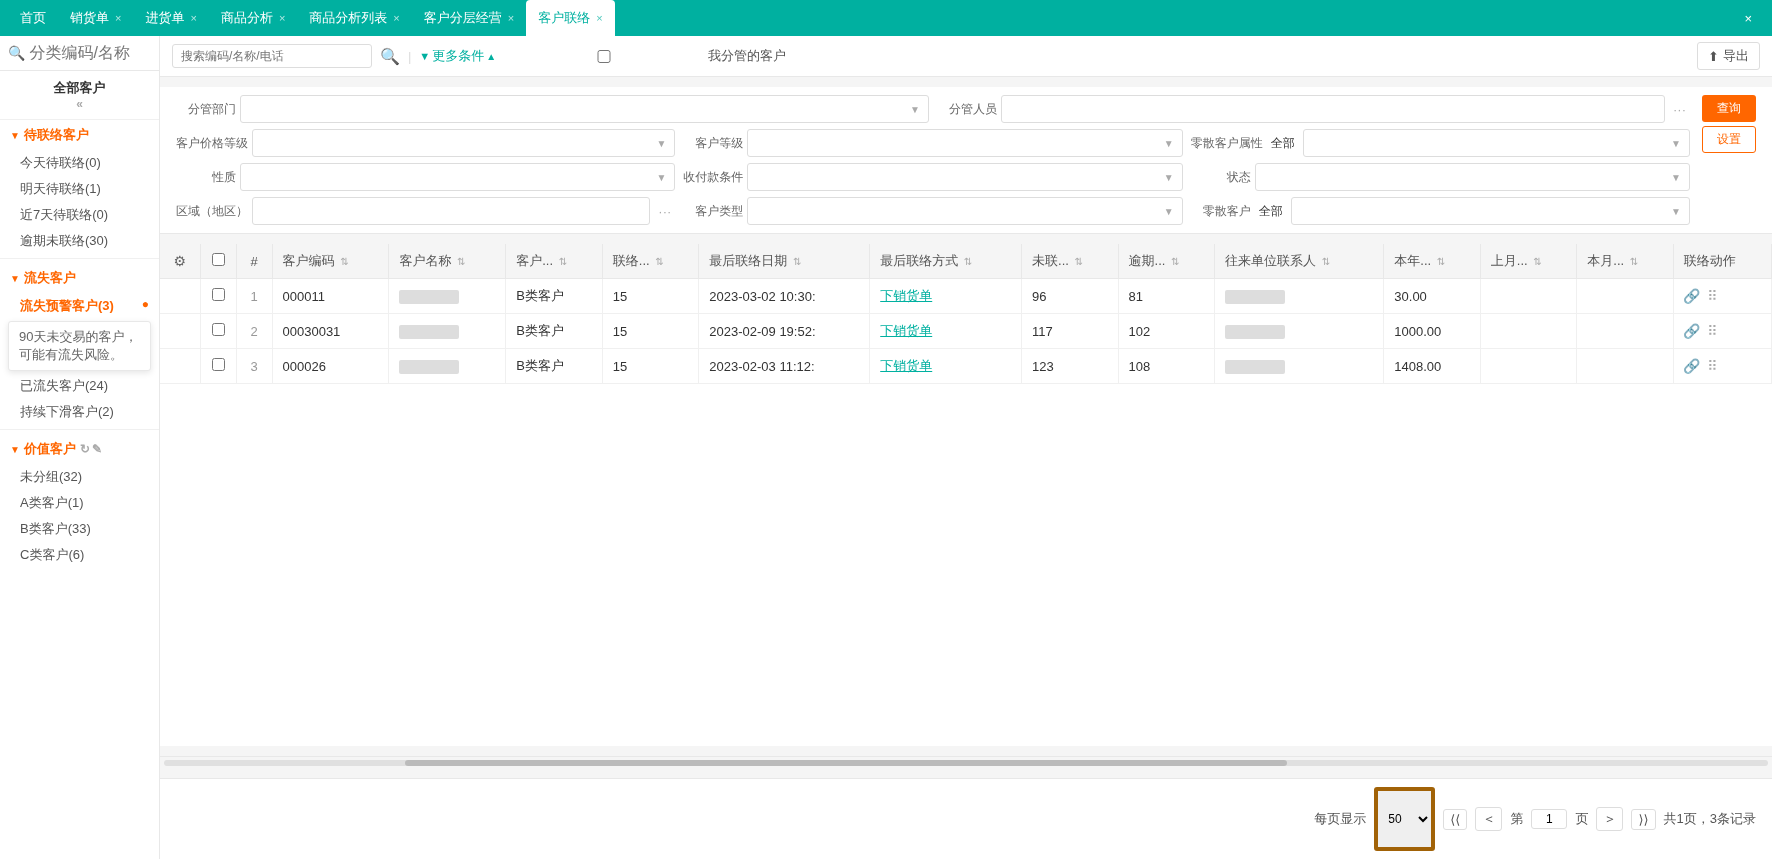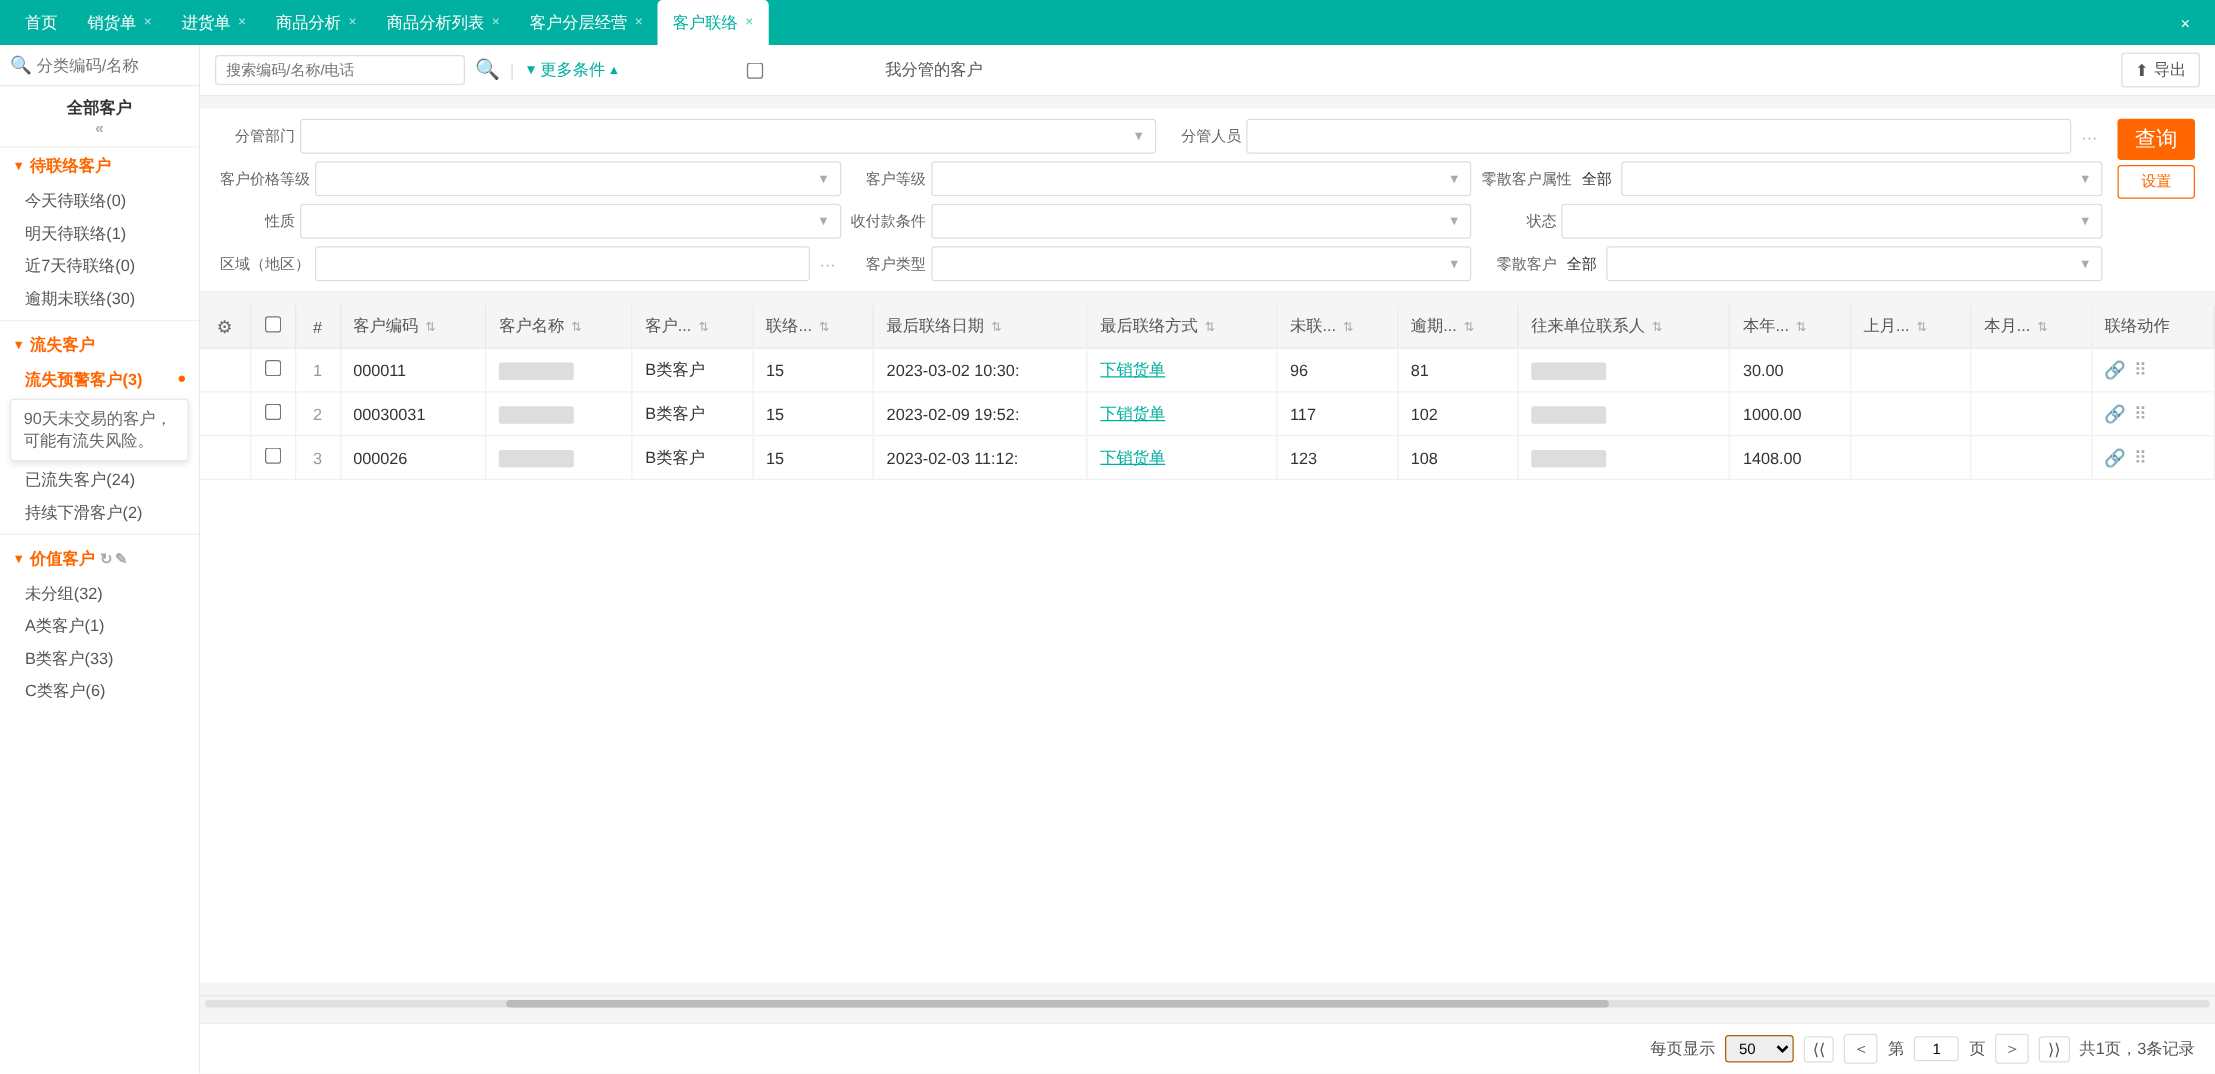--- a/index.html
+++ b/index.html
@@ -71,21 +71,21 @@
     .sidebar-search {
       display: flex;
       align-items: center;
       padding: 8px;
       border-bottom: 1px solid #e8e8e8;
     }
     .sidebar-search input {
       border: none;
       outline: none;
       flex: 1;
-      font-size: 13px;
+      font-size: 16px;
       color: #333;
     }
     .sidebar-search .search-icon {
       color: #aaa;
       font-size: 14px;
       margin-right: 4px;
     }
     .sidebar-header {
       display: flex;
       align-items: center;
@@ -266,21 +266,21 @@
       display: flex;
       flex-direction: column;
       gap: 4px;
     }
     .query-btn {
       background: #ff6600;
       color: #fff;
       border: none;
       border-radius: 3px;
       padding: 5px 14px;
-      font-size: 17px;
+      font-size: 12px;
       cursor: pointer;
     }
     .setting-btn {
       background: #fff;
       color: #ff6600;
       border: 1px solid #ff6600;
       border-radius: 3px;
       padding: 4px 14px;
       font-size: 12px;
       cursor: pointer;
@@ -360,23 +360,23 @@
       align-items: center;
       justify-content: flex-end;
       padding: 8px 16px;
       border-top: 1px solid #e8e8e8;
       background: #fff;
       gap: 8px;
       font-size: 12px;
       color: #555;
     }
     .pagination select {
-      border: 1px solid #a16207;
-      border-radius: 3px;
-      padding: 2px 6px;
+      border: 4px solid #a16207;
+      border-radius: 3px;
+      padding: 20px 6px;
       font-size: 12px;
     }
     .pagination .page-btn {
       cursor: pointer;
       color: #555;
       padding: 2px 6px;
       border: 1px solid #ddd;
       border-radius: 3px;
       background: #fff;
     }

